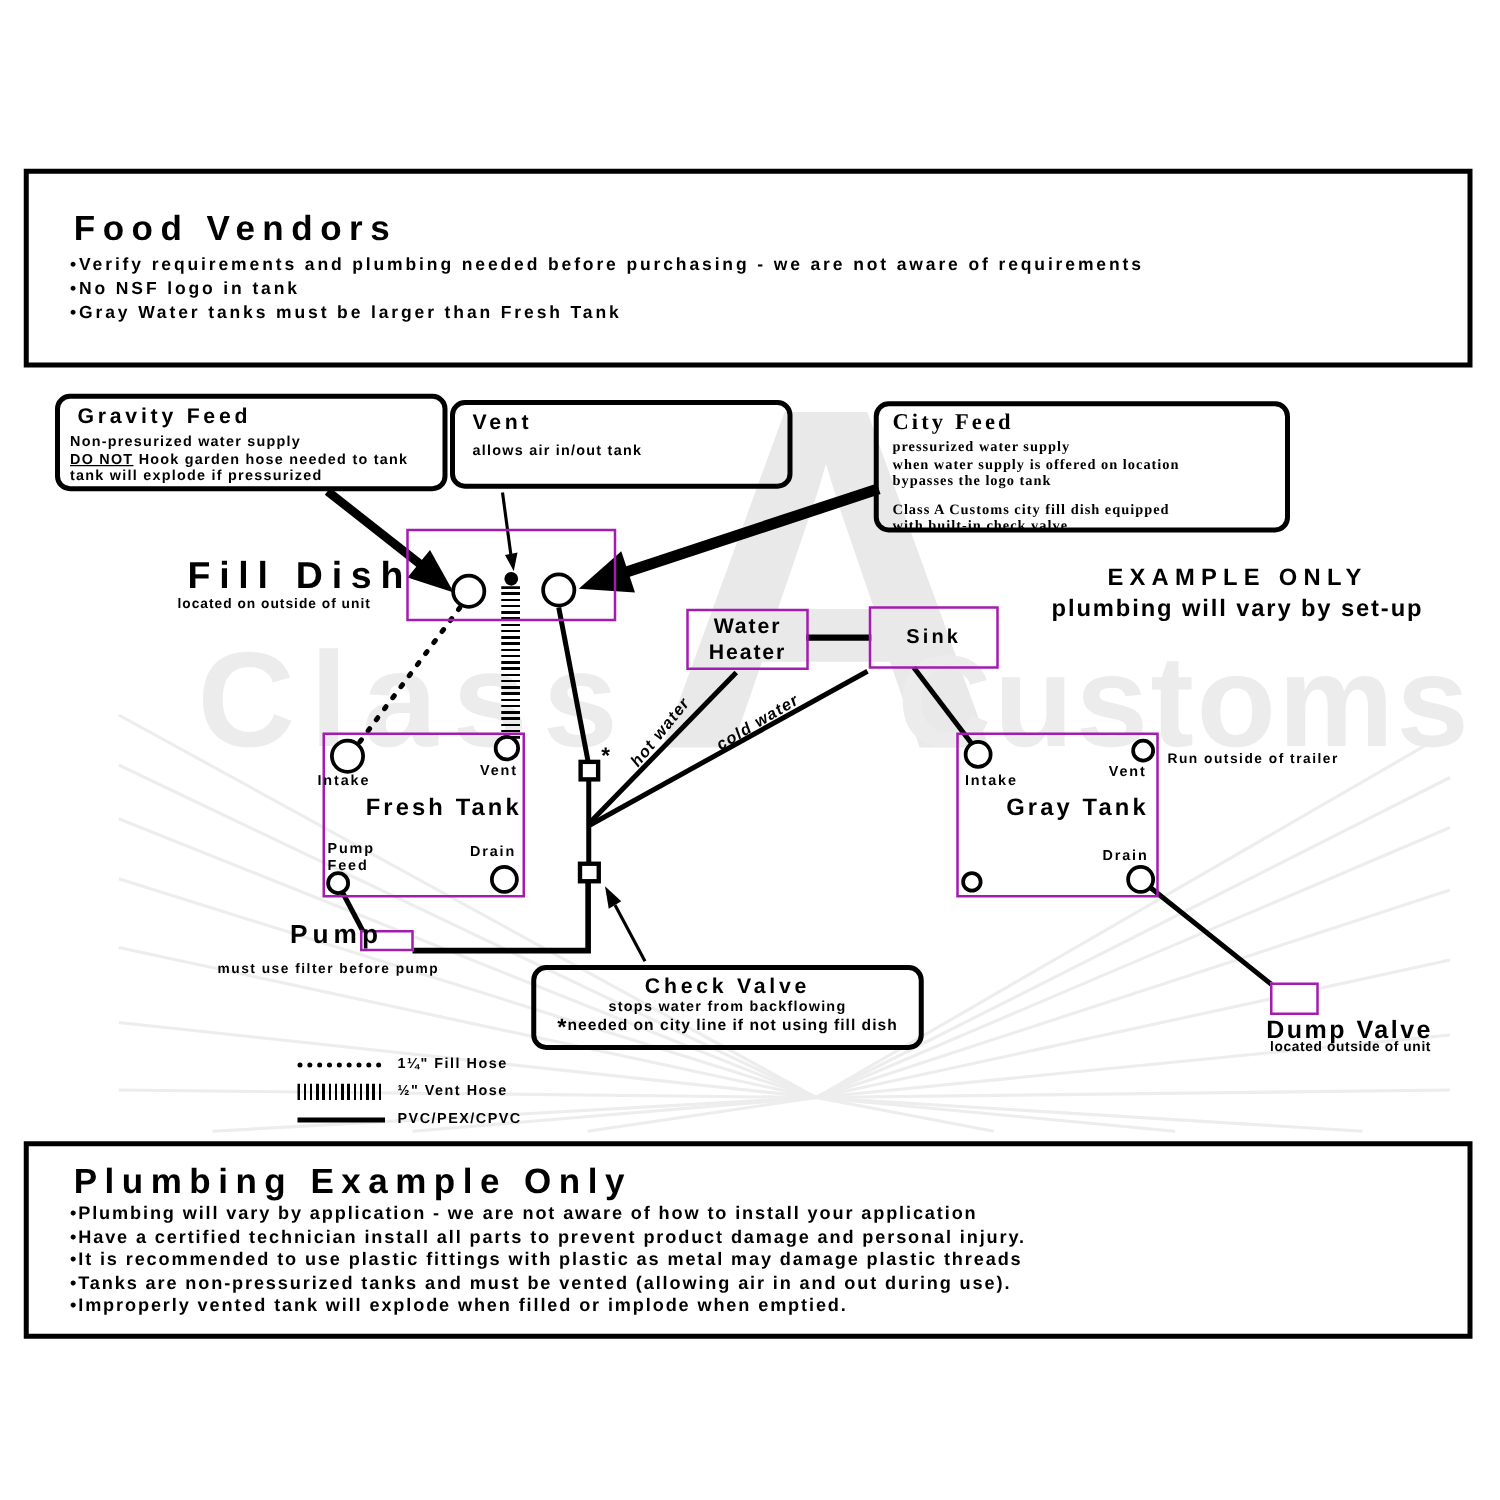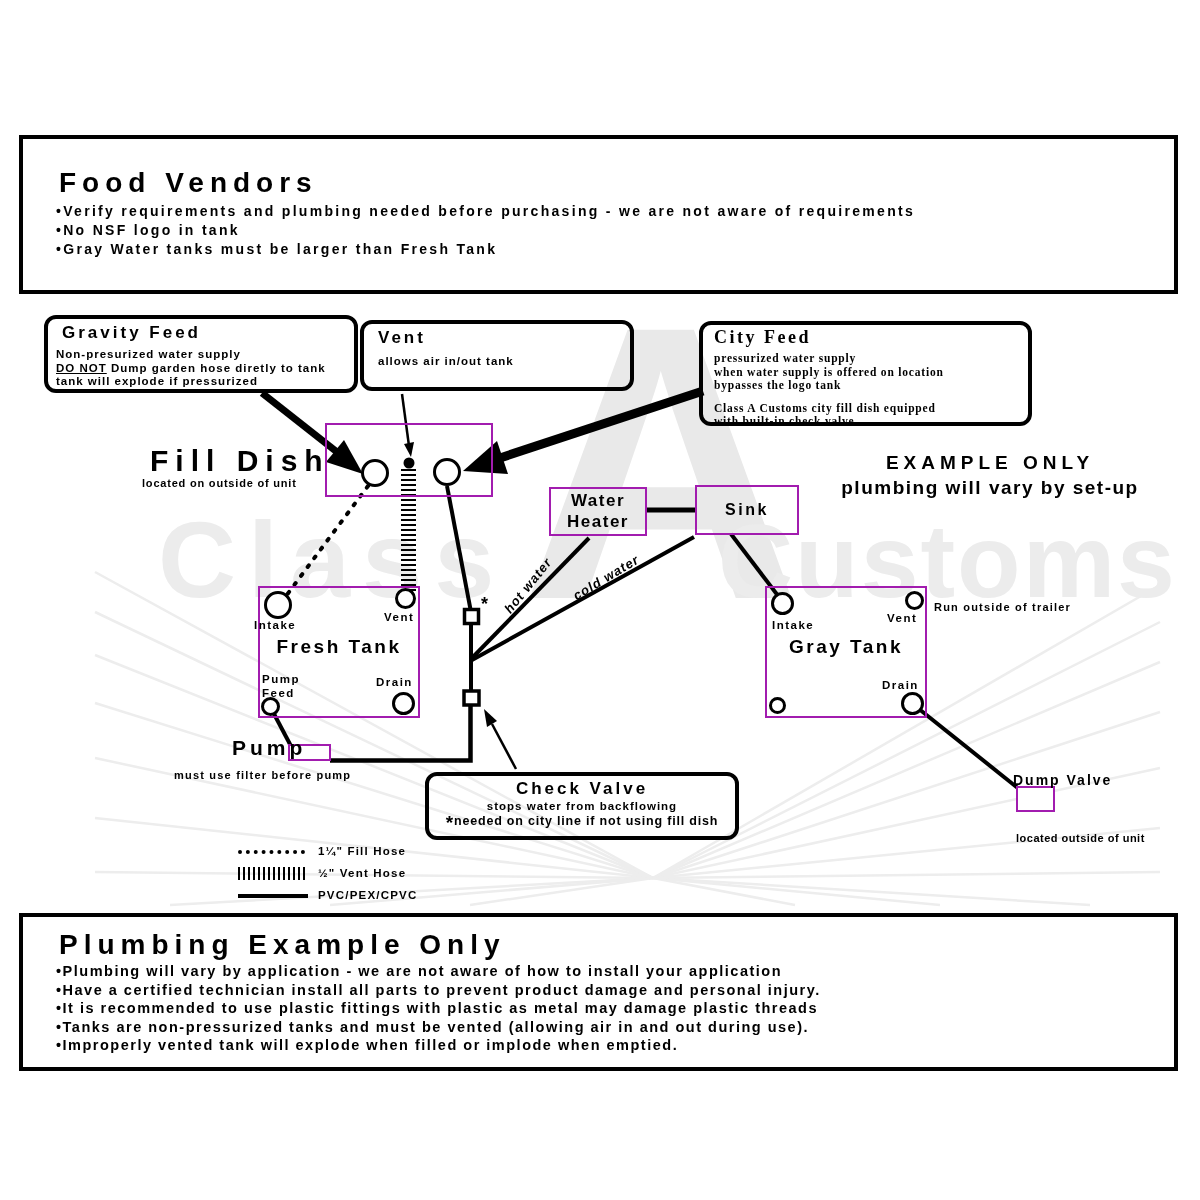--- a/index.html
+++ b/index.html
@@ -12,21 +12,21 @@
   .callout{position:absolute;border:4px solid #000;border-radius:12px;background:transparent;z-index:2;padding-left:16px;}
   .rect{position:absolute;border:2px solid #a21caf;background:transparent;z-index:2;box-sizing:border-box;}
   .circle{position:absolute;border:3px solid #000;border-radius:50%;background:#fff;z-index:2;box-sizing:border-box;}
   .preline{white-space:pre-line;}
   .u{text-decoration:underline;}
   .title-big{font-size:28px;letter-spacing:6px;}
   .bullets div{white-space:nowrap;}
   .ctitle{font-size:17px;letter-spacing:3px;}
   .cbody{font-size:11.5px;letter-spacing:1px;line-height:13.5px;}
   .portlbl{position:absolute;font-size:11.5px;letter-spacing:1.5px;z-index:2;}
-  .tankname{position:absolute;text-align:center;font-size:19px;letter-spacing:2.5px;z-index:2;}
+  .tankname{position:absolute;text-align:center;font-size:19px;letter-spacing:2.5px;z-index:2;padding-left:16px;}
   .stripes-v{position:absolute;z-index:1;background:repeating-linear-gradient(180deg,#000 0 2px,transparent 2px 5px);}
   .stripes-h{position:absolute;z-index:2;background:repeating-linear-gradient(90deg,#000 0 2px,transparent 2px 5px);}
   .rot{transform-origin:center center;font-style:italic;}
 </style>
 </head>
 <body>
 
 <div class="canvas">
 
   <svg class="layer" viewBox="0 0 1200 1200">
@@ -98,21 +98,21 @@
       <div>•Verify requirements and plumbing needed before purchasing - we are not aware of requirements</div>
       <div>•No NSF logo in tank</div>
       <div>•Gray Water tanks must be larger than Fresh Tank</div>
     </div>
   </div>
 
   <div class="callout" style="left:44px;top:315px;width:290px;height:70px;">
     <div class="abs ctitle" style="left:14px;top:4px;">Gravity Feed</div>
     <div class="abs cbody" style="left:8px;top:29px;white-space:nowrap;">
       <div>Non-presurized water supply</div>
-      <div><span class="u">DO NOT</span><span> Dump garden hose diretly to tank</span></div>
+      <div><span class="u">DO NOT</span><span> Hook garden hose needed to tank</span></div>
       <div>tank will explode if pressurized</div>
     </div>
   </div>
 
   <div class="callout" style="left:360px;top:320px;width:250px;height:63px;">
     <div class="abs ctitle" style="left:14px;top:4px;">Vent</div>
     <div class="abs cbody" style="left:14px;top:31px;">allows air in/out tank</div>
   </div>
 
   <div class="callout" style="left:699px;top:321px;width:309px;height:97px;font-family:Liberation Serif, serif;">
@@ -176,21 +176,21 @@
   <div class="abs fg" style="left:232px;top:736px;font-size:21px;letter-spacing:4px;">Pump</div>
   <div class="abs fg" style="left:174px;top:769px;font-size:11px;letter-spacing:1.2px;">must use filter before pump</div>
 
   <div class="callout" style="left:425px;top:772px;width:290px;height:60px;text-align:center;">
     <div class="abs" style="left:0;width:100%;top:3px;font-size:17px;letter-spacing:3px;">Check Valve</div>
     <div class="abs" style="left:0;width:100%;top:24px;font-size:11.5px;letter-spacing:1px;">stops water from backflowing</div>
     <div class="abs" style="left:0;width:100%;top:36px;font-size:12.5px;letter-spacing:0.8px;"><span style="font-size:19px;vertical-align:-4px;">*</span><span>needed on city line if not using fill dish</span></div>
   </div>
 
   <div class="rect" style="left:1016px;top:786px;width:39px;height:26px;background:#fff;"></div>
-  <div class="abs fg" style="left:1013px;top:772px;font-size:14px;letter-spacing:2px;">Dump Valve</div>
+  <div class="abs fg" style="left:1013px;top:813px;font-size:20px;letter-spacing:2px;">Dump Valve</div>
   <div class="abs fg" style="left:1016px;top:832px;font-size:11px;letter-spacing:0.5px;">located outside of unit</div>
 
   <div class="abs fg" style="left:238px;top:850px;width:67px;height:0;border-top:4px dotted #000;"></div>
   <div class="abs fg" style="left:318px;top:845px;font-size:11.5px;letter-spacing:1.2px;">1¼" Fill Hose</div>
   <div class="stripes-h" style="left:238px;top:867px;width:70px;height:13px;"></div>
   <div class="abs fg" style="left:318px;top:867px;font-size:11.5px;letter-spacing:1.2px;">½" Vent Hose</div>
   <div class="abs fg" style="left:238px;top:894px;width:70px;height:4px;background:#000;"></div>
   <div class="abs fg" style="left:318px;top:889px;font-size:11.5px;letter-spacing:1.2px;">PVC/PEX/CPVC</div>
 
   <div class="infobox" style="left:19px;top:913px;width:1151px;height:150px;">

